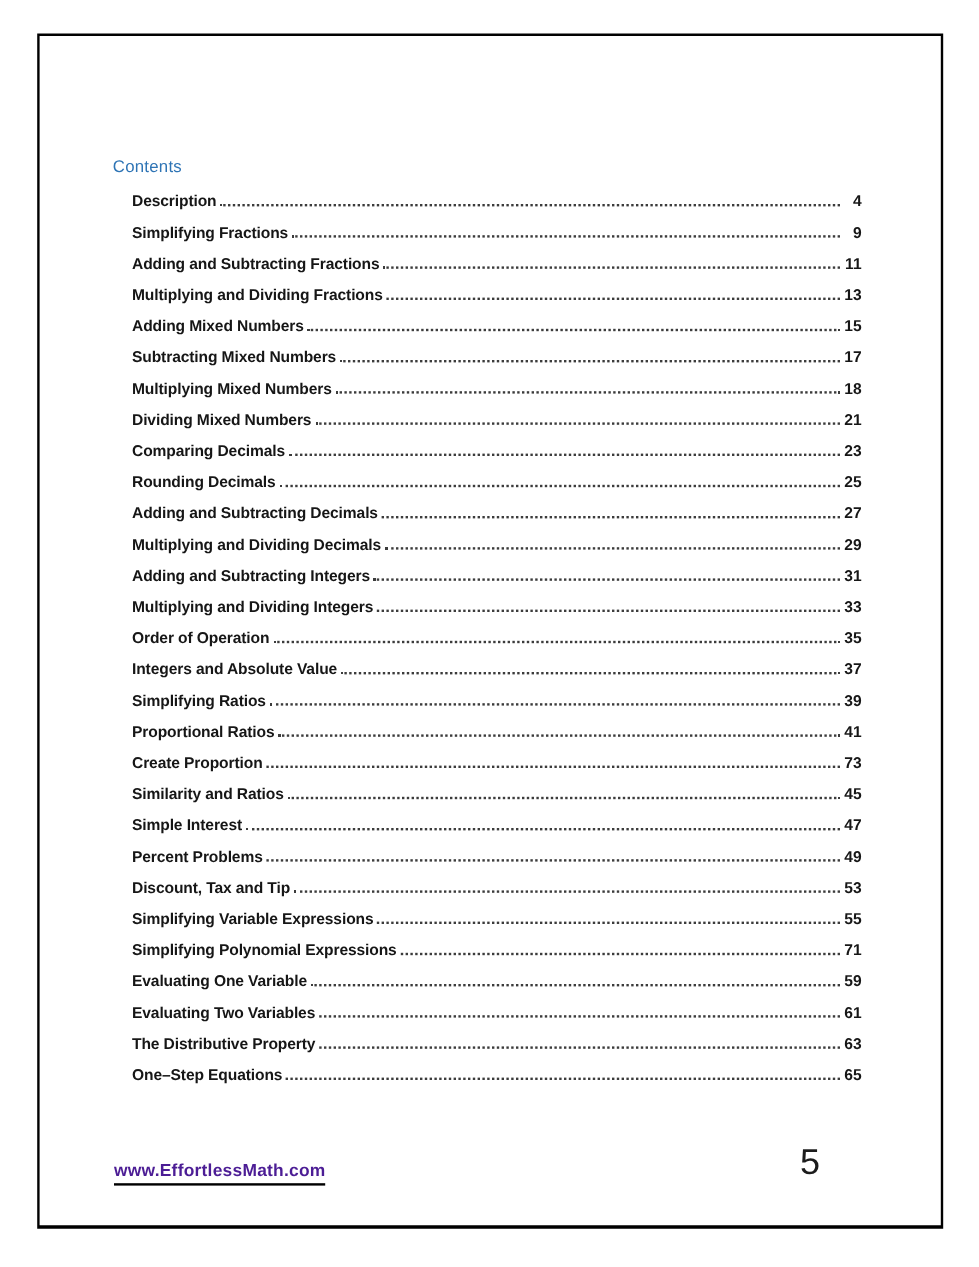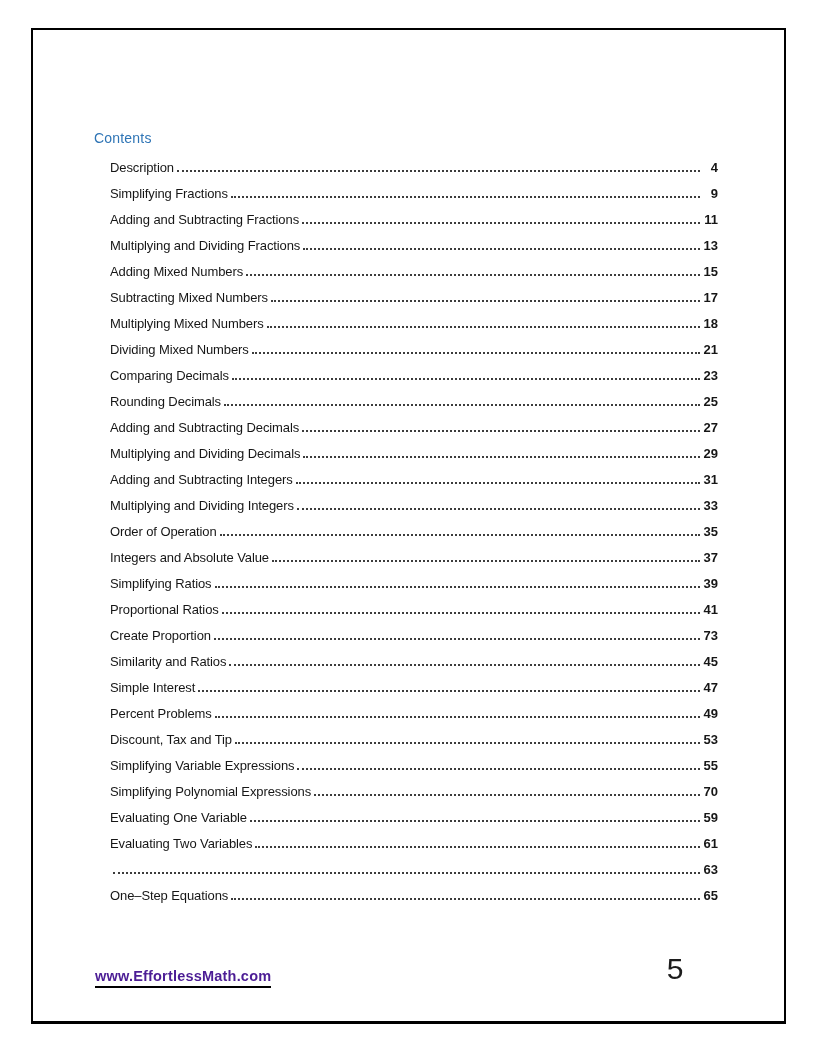--- a/index.html
+++ b/index.html
@@ -33,21 +33,21 @@
   }
   .toc-row {
     display: flex;
     align-items: baseline;
     height: 26px;
     line-height: 26px;
     cursor: pointer;
   }
   .toc-title {
     font-size: 13px;
-    font-weight: 400;
+    font-weight: 700;
     color: #161616;
     letter-spacing: -0.1px;
     white-space: nowrap;
     flex: 0 0 auto;
   }
   .toc-leader {
     flex: 1 1 auto;
     border-bottom: 2px dotted #3c3c3c;
     margin: 0 2px 1px 3px;
     min-width: 12px;
@@ -206,33 +206,34 @@
       <span class="toc-page">53</span>
     </div>
     <div class="toc-row">
       <span class="toc-title">Simplifying Variable Expressions</span>
       <span class="toc-leader"></span>
       <span class="toc-page">55</span>
     </div>
     <div class="toc-row">
       <span class="toc-title">Simplifying Polynomial Expressions</span>
       <span class="toc-leader"></span>
-      <span class="toc-page">70</span>
+      <span class="toc-page">71</span>
     </div>
     <div class="toc-row">
       <span class="toc-title">Evaluating One Variable</span>
       <span class="toc-leader"></span>
       <span class="toc-page">59</span>
     </div>
     <div class="toc-row">
       <span class="toc-title">Evaluating Two Variables</span>
       <span class="toc-leader"></span>
       <span class="toc-page">61</span>
     </div>
     <div class="toc-row">
+      <span class="toc-title">The Distributive Property</span>
       <span class="toc-leader"></span>
       <span class="toc-page">63</span>
     </div>
     <div class="toc-row">
       <span class="toc-title">One–Step Equations</span>
       <span class="toc-leader"></span>
       <span class="toc-page">65</span>
     </div>
   </div>
 

